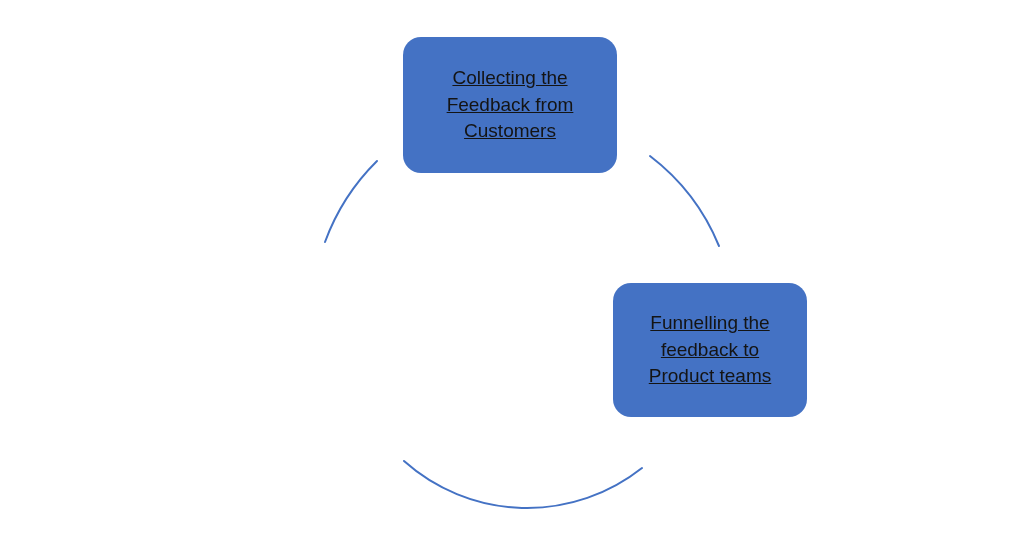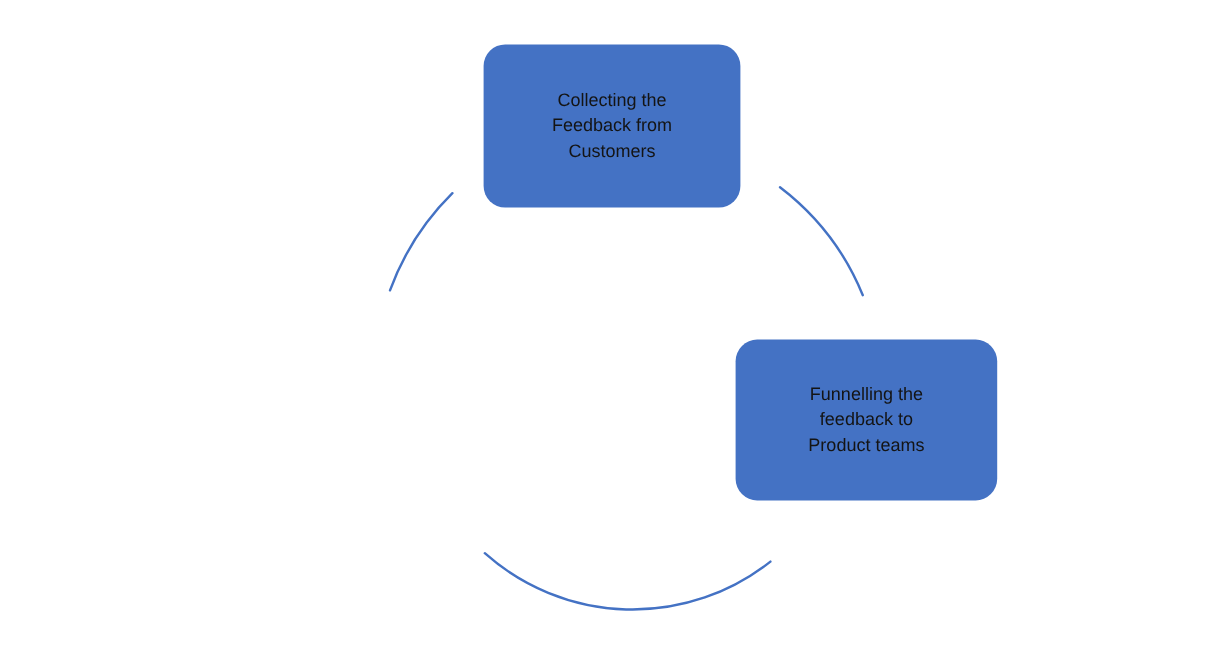--- a/index.html
+++ b/index.html
@@ -22,29 +22,30 @@
     width: 1024px;
     height: 542px;
   }
   .node {
     position: absolute;
     display: flex;
     align-items: center;
     justify-content: center;
     text-align: center;
     border-radius: 18px;
-    font-size: 15px;
+    font-size: 19px;
     line-height: 1.42;
     font-weight: 400;
     white-space: pre-line;
     box-sizing: border-box;
     padding: 6px 10px;
+    text-decoration: underline;
   }
   .node-top   { left: 403px; top: 37px;  width: 214px; height: 136px; }
-  .node-right { left: 613px; top: 283px; width: 218px; height: 134px; }
+  .node-right { left: 613px; top: 283px; width: 194px; height: 134px; }
   .node-left  { left: 220px; top: 274px; width: 211px; height: 138px; }
 </style>
 </head>
 <body>
 
 <div class="stage" style="background: rgb(255, 255, 255);">
 
   <svg class="cycle-svg" width="1024" height="542" viewBox="0 0 1024 542" aria-hidden="true">
     <path d="M 650 156 A 216 216 0 0 1 719 246" fill="none" stroke="#4472C4" stroke-width="2" stroke-linecap="round"></path>
     <path d="M 642 468 A 185 185 0 0 1 404 461" fill="none" stroke="#4472C4" stroke-width="2" stroke-linecap="round"></path>

